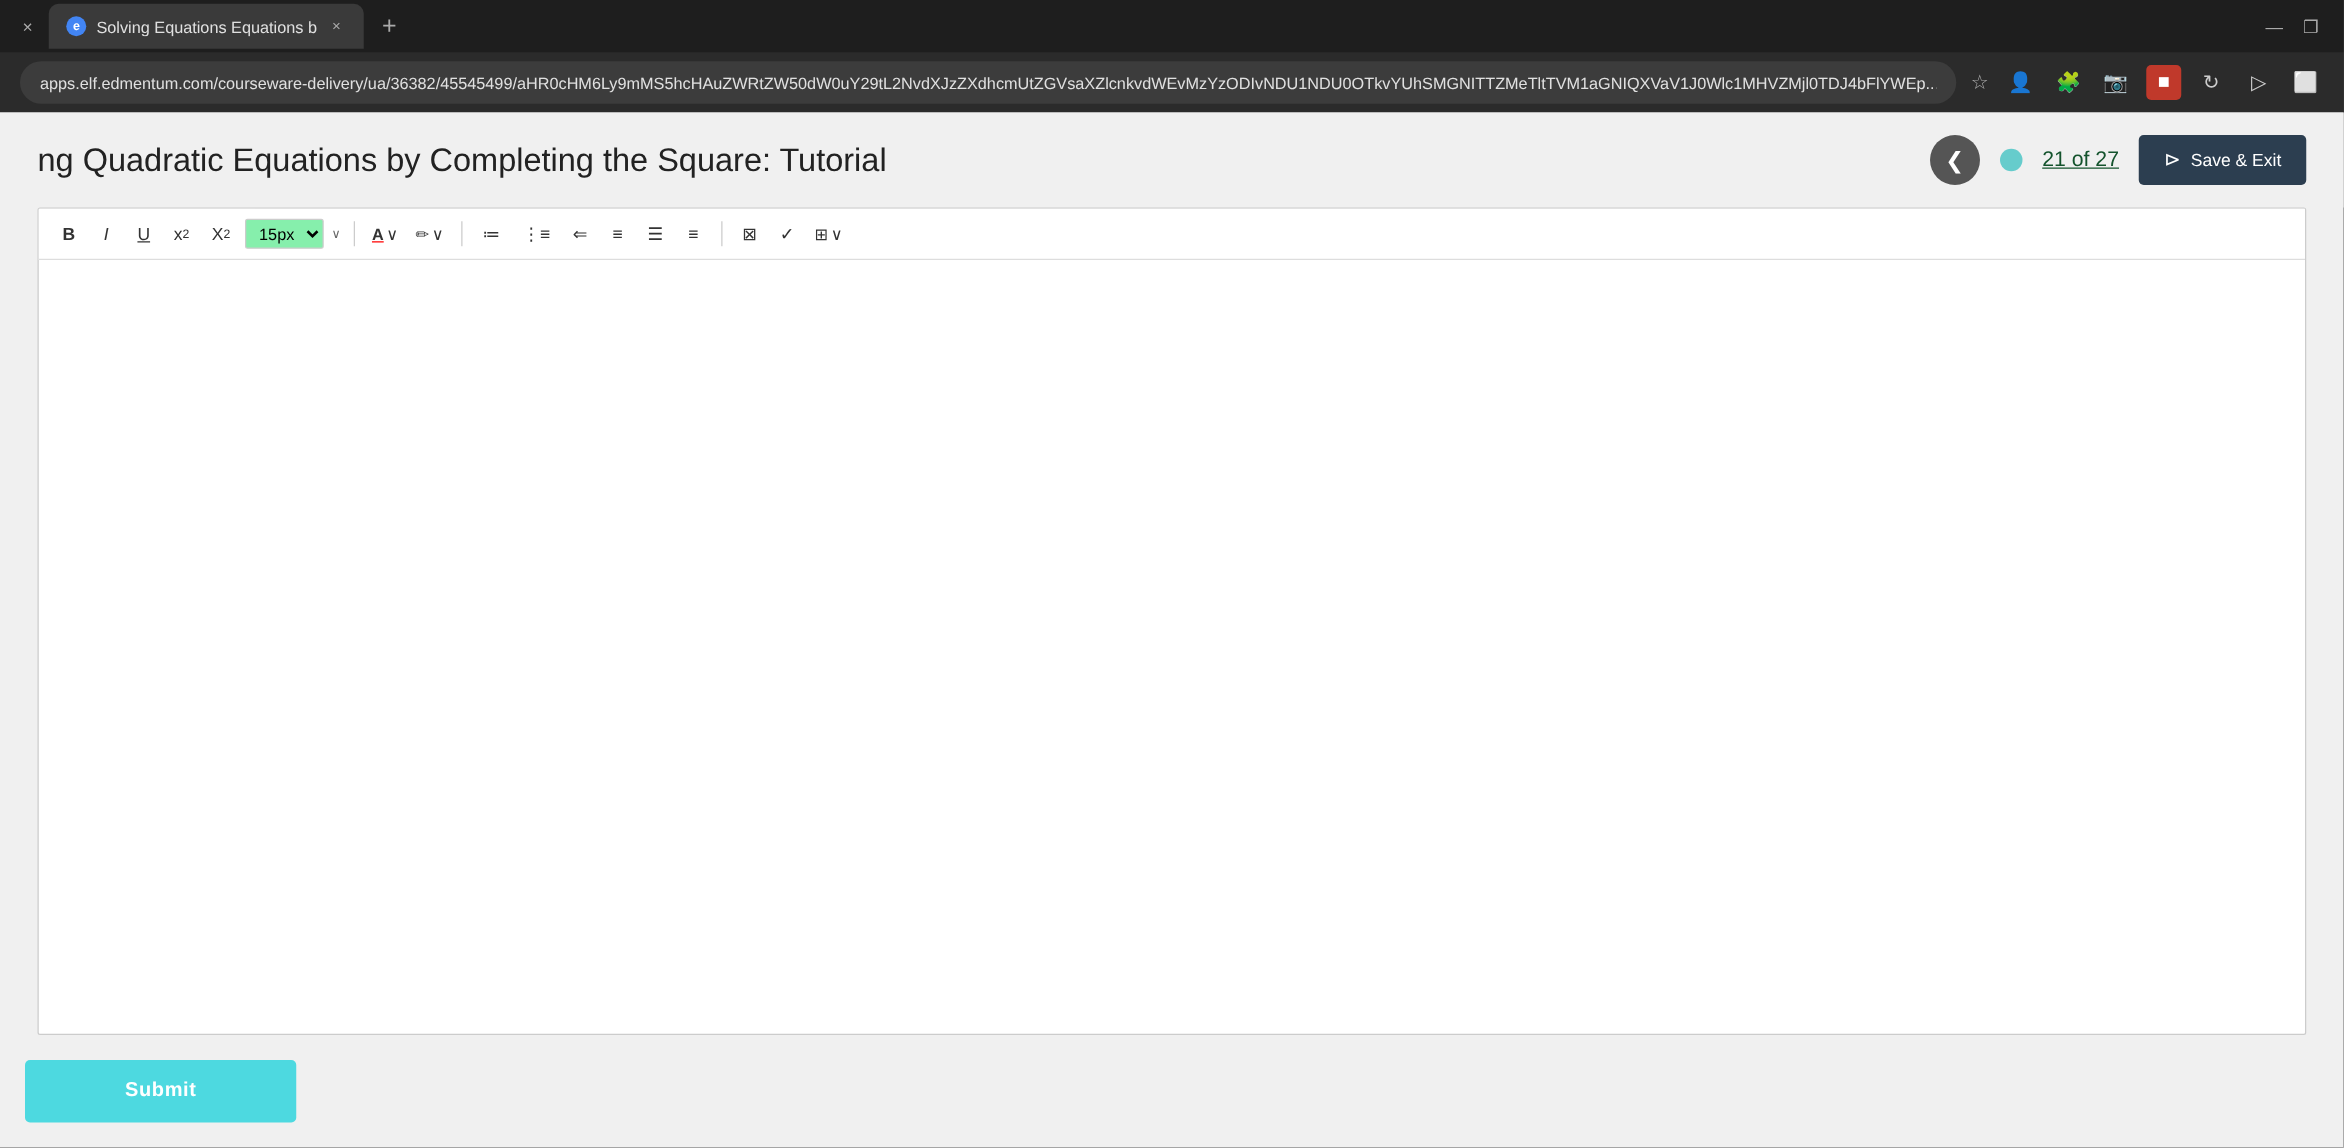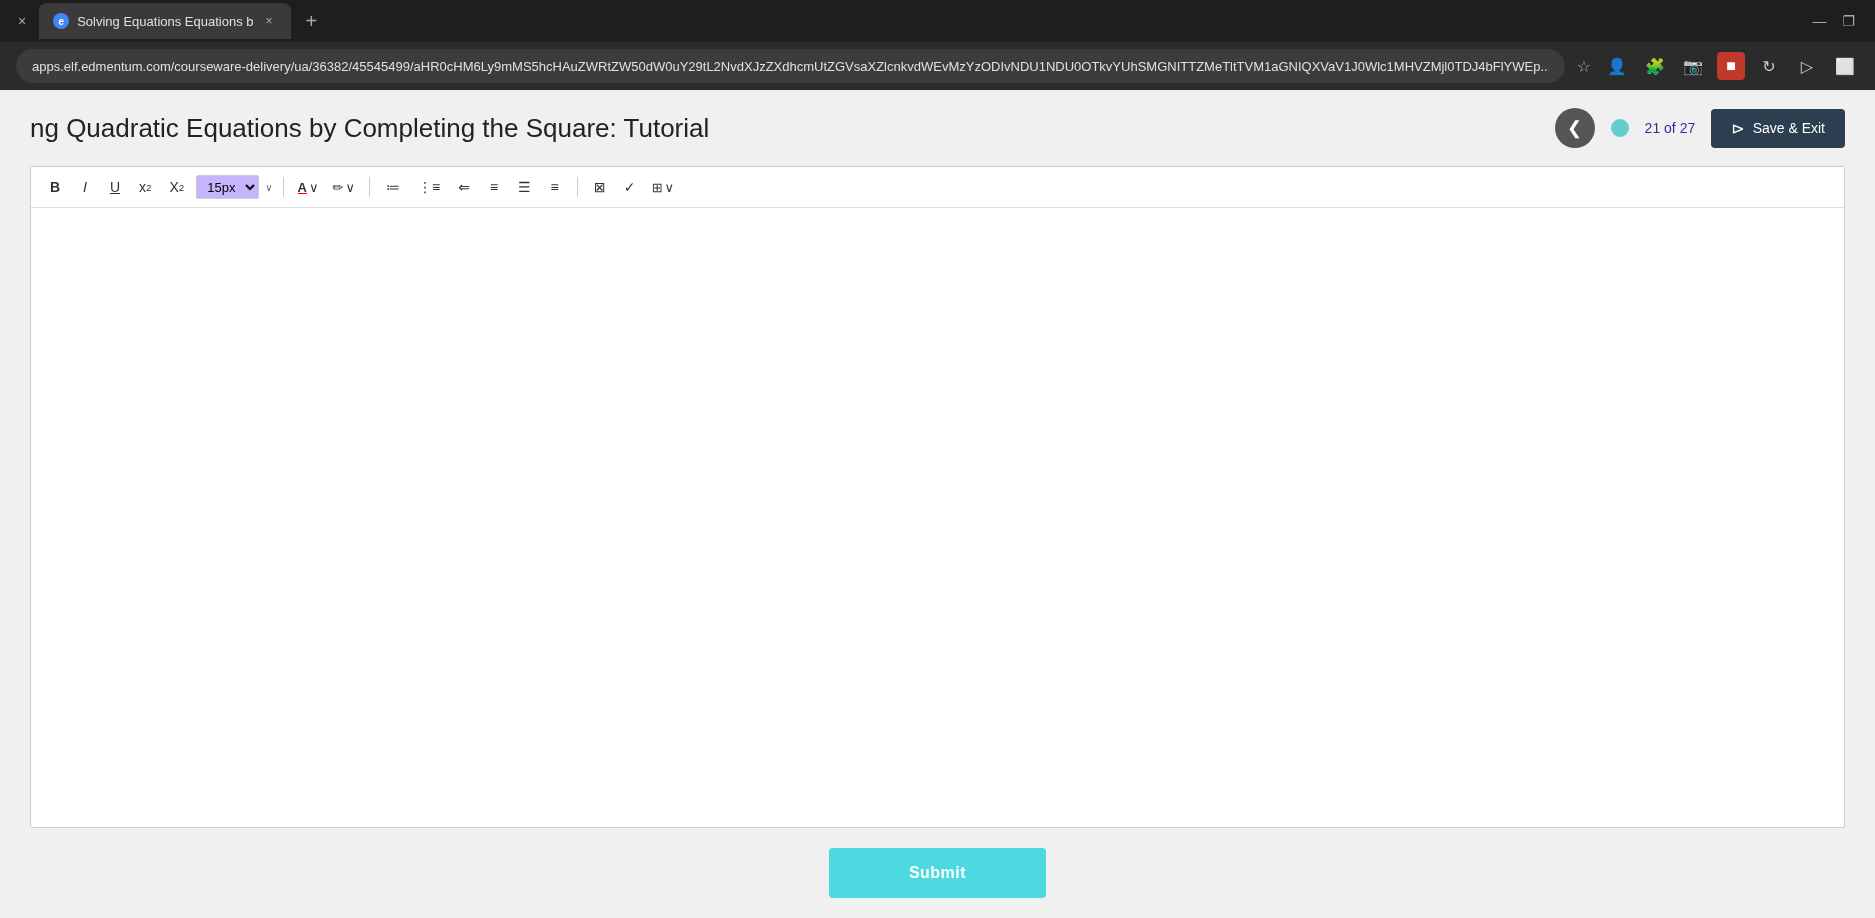--- a/index.html
+++ b/index.html
@@ -185,23 +185,24 @@
     }
 
     .nav-dot {
       width: 18px;
       height: 18px;
       border-radius: 50%;
       background: #6cc;
     }
 
     .page-counter {
-      font-size: 14px;
-      color: #4c1d95;
+      font-size: 17px;
+      color: #14532d;
       white-space: nowrap;
+      text-decoration: underline;
     }
 
     .save-exit-btn {
       background: #2c3e50;
       color: white;
       border: none;
       padding: 10px 20px;
       border-radius: 4px;
       font-size: 14px;
       cursor: pointer;
@@ -272,21 +273,21 @@
       height: 20px;
       background: #ccc;
       margin: 0 4px;
     }
 
     .font-size-select {
       border: 1px solid #ccc;
       border-radius: 2px;
       padding: 2px 6px;
       font-size: 13px;
-      background: #c4b5fd;
+      background: #86efac;
       cursor: pointer;
       height: 24px;
     }
 
     .toolbar-dropdown {
       display: inline-flex;
       align-items: center;
       gap: 2px;
       padding: 2px 4px;
       border: none;
@@ -305,21 +306,20 @@
     }
 
     .space-used {
       padding: 10px 30px;
       font-size: 13px;
       color: #555;
     }
 
     .submit-container {
       display: flex;
-      justify-content: center;
       padding: 20px;
     }
 
     .submit-btn {
       background: #4dd9e0;
       color: white;
       border: none;
       border-radius: 4px;
       padding: 16px 80px;
       font-size: 16px;

